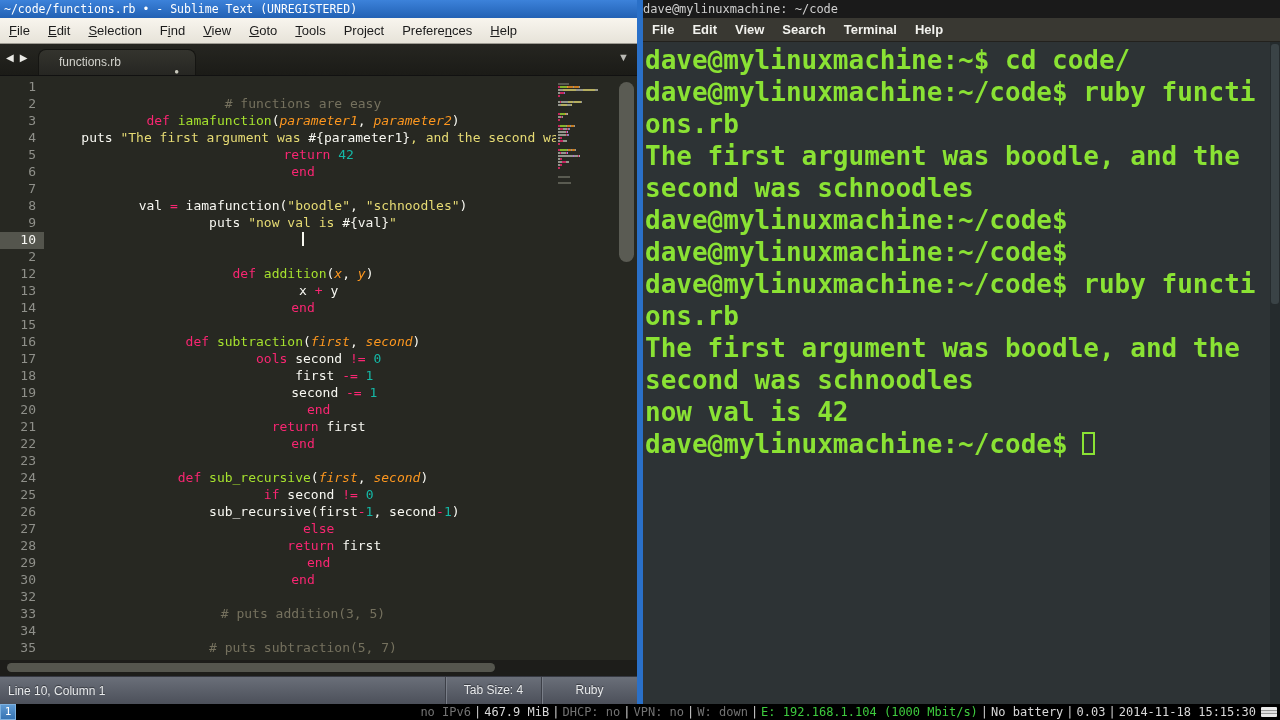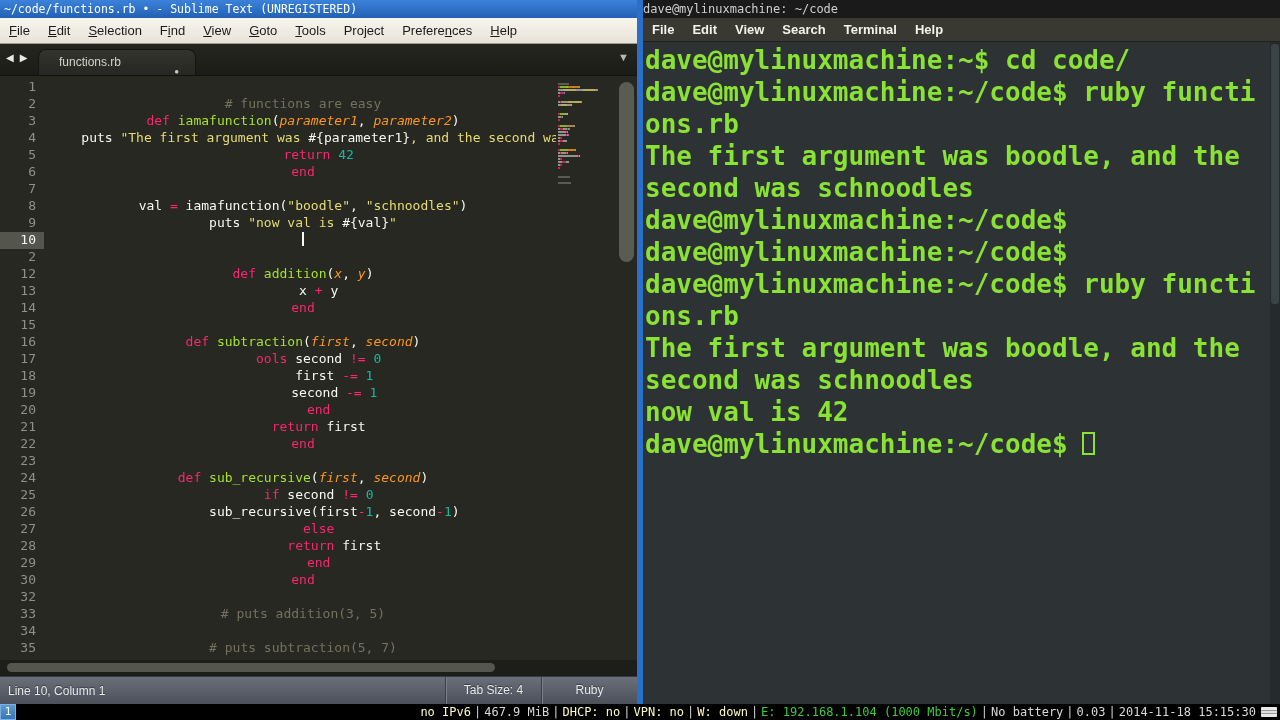--- a/index.html
+++ b/index.html
@@ -68,21 +68,21 @@
   .t-scroll { position:absolute; right:0; top:42px; width:10px; bottom:0; background:#252b2d; }
   .t-scroll .thumb { position:absolute; left:1px; top:2px; width:8px; height:260px;
                      background:#3a4346; border-radius:3px; }
 
   
   #systembar { position:absolute; left:0; top:704px; width:1280px; height:16px; background:#000;
                display:flex; align-items:center; font:12px "DejaVu Sans Mono", monospace; }
   .ws { width:16px; height:16px; background:linear-gradient(#5f9ad2,#3674b4); border:1px solid #7db0de;
         color:#fff; font-size:11px; line-height:14px; text-align:center; }
   .sys-right { margin-left:auto; display:flex; align-items:center; padding-right:3px; white-space:pre; }
-  .seg-red{color:#fef9c3} .seg-green{color:#3ecb3e} .seg-white{color:#d8d8d8}
+  .seg-red{color:#737373} .seg-green{color:#3ecb3e} .seg-white{color:#d8d8d8}
   .sep { color:#cfcfcf; margin:0 3px; }
   .kbd-icon { display:inline-block; width:16px; height:10px; margin-left:5px; border-radius:1px;
               background:linear-gradient(#e9e9e9 0 3px,#9a9a9a 3px 4px,#e0e0e0 4px 6px,#9a9a9a 6px 7px,#e9e9e9 7px 10px); }
 </style>
 </head>
 <body>
 
 <div id="screen">
 
   <div id="sublime">

